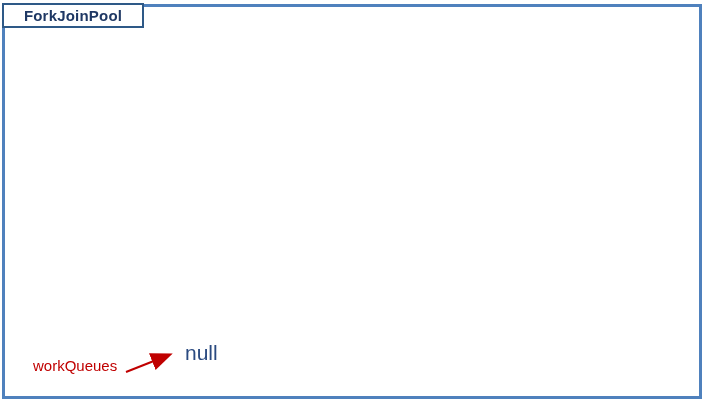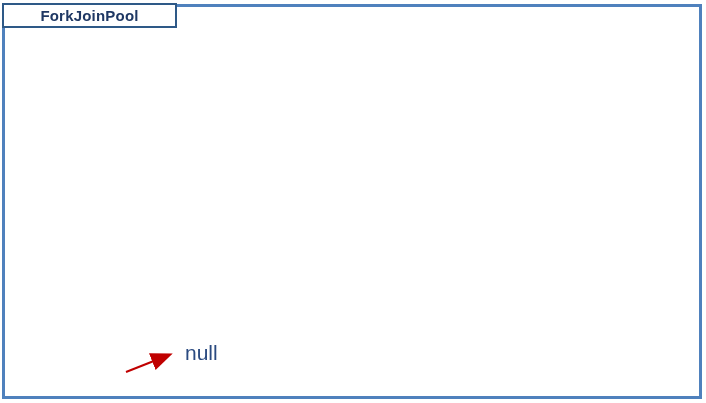--- a/index.html
+++ b/index.html
@@ -25,21 +25,21 @@
     left:2px;top:4px;
     width:700px;height:395px;
     border:3px solid var(--container-border);
     box-sizing:border-box;
     background:#ffffff;
     z-index:1;
   }
   .tab{
     position:absolute;
     left:2px;top:3px;
-    width:175px;height:25px;
+    width:142px;height:25px;
     border:2px solid var(--tab-border);
     box-sizing:border-box;
     background:#ffffff;
     display:flex;
     align-items:center;
     justify-content:center;
     z-index:2;
   }
   .tab-title{
     color:var(--title-text);
@@ -83,20 +83,21 @@
 <body>
 
 <div class="stage">
 
   <div class="main-box"></div>
 
   <div class="tab">
     <span class="tab-title">ForkJoinPool</span>
   </div>
 
+  <span class="field-label">workQueues</span>
 
   <svg class="arrow-svg" width="60" height="36" viewBox="0 0 60 36" aria-hidden="true">
     <defs>
       <marker id="ah" markerWidth="11" markerHeight="9" refX="9" refY="4.5" orient="auto">
         <polygon class="arrow-head" points="0,0 11,4.5 0,9"></polygon>
       </marker>
     </defs>
     <line class="arrow-line" x1="4" y1="28" x2="47" y2="11" marker-end="url(#ah)"></line>
   </svg>
 

